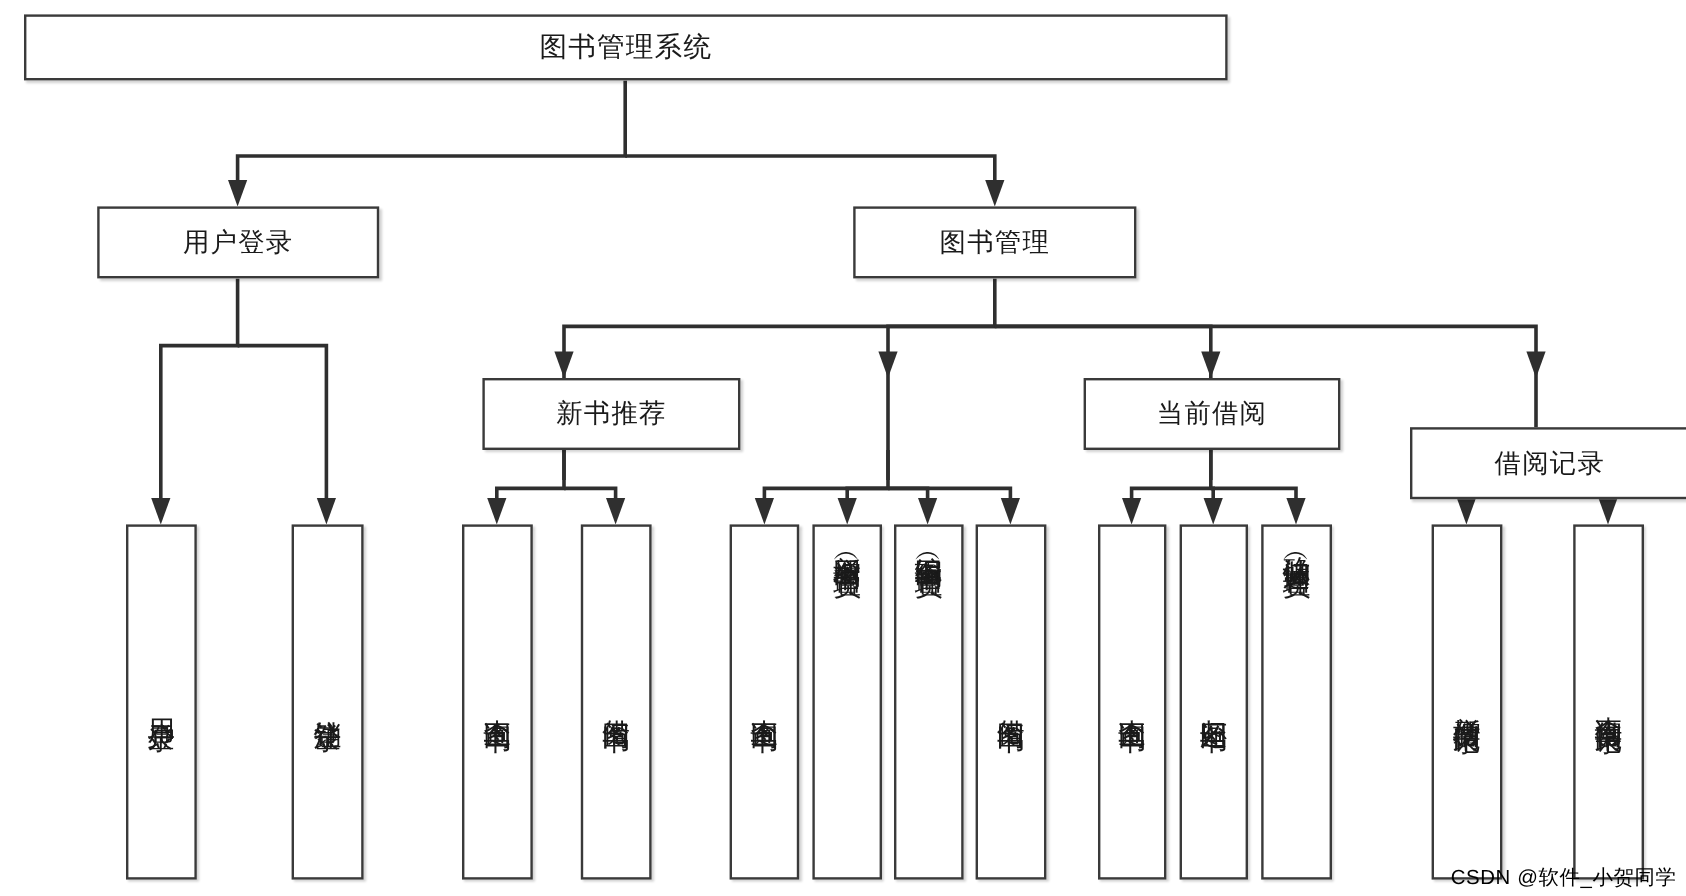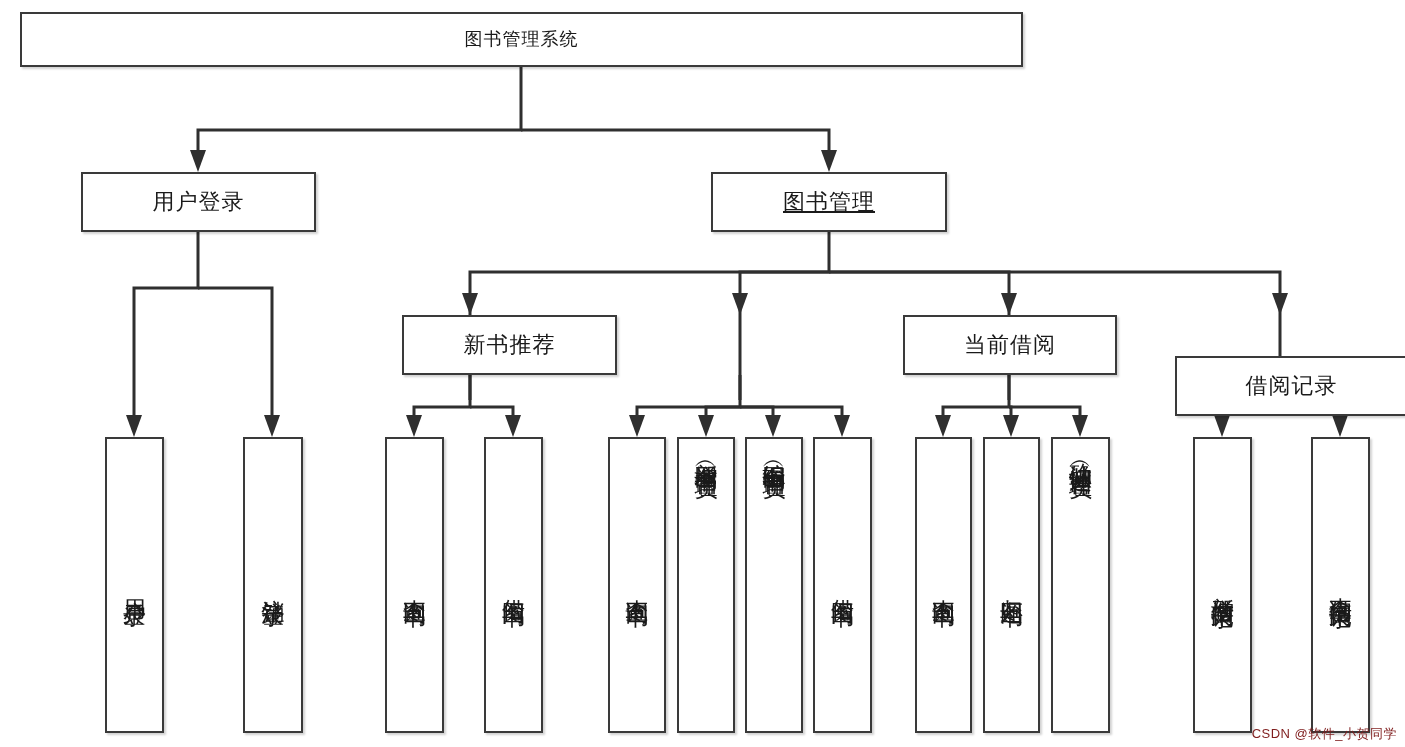--- a/index.html
+++ b/index.html
@@ -28,21 +28,21 @@
     justify-content: center;
     color: #1a1a1a;
   }
   .node-h {
     font-size: 22px;
     letter-spacing: 1px;
     line-height: 1.2;
     white-space: nowrap;
   }
   .node-root {
-    font-size: 18px;
+    font-size: 23px;
   }
   .node-v {
     writing-mode: vertical-rl;
     text-orientation: upright;
     font-size: 23px;
     line-height: 1.25;
     letter-spacing: 2px;
     align-items: center;
     justify-content: center;
     text-align: center;
@@ -64,22 +64,22 @@
     stroke-width: 3;
     fill: none;
   }
   .arrowhead {
     fill: #2f2f2f;
   }
   #watermark {
     position: absolute;
     right: 8px;
     bottom: 4px;
-    font-size: 13px;
-    color: #7f1d1d;
+    font-size: 17px;
+    color: #000000;
     white-space: nowrap;
     letter-spacing: 0.5px;
   }
 </style>
 </head>
 <body>
 
 <div id="canvas">
 
   <svg id="wires" viewBox="0 0 1405 747">
@@ -127,21 +127,21 @@
 
     <path class="wire" d="M 1280 375 L 1280 407 L 1222 407 L 1222 420"></path>
     <path class="wire" d="M 1280 407 L 1340 407 L 1340 420"></path>
     <polygon class="arrowhead" points="1222,437 1214,415 1230,415"></polygon>
     <polygon class="arrowhead" points="1340,437 1332,415 1348,415"></polygon>
   </svg>
 
   <div class="node node-h node-root" style="left:20px; top:12px; width:1003px; height:55px;">图书管理系统</div>
 
   <div class="node node-h" style="left:81px; top:172px; width:235px; height:60px;">用户登录</div>
-  <div class="node node-h" style="left:711px; top:172px; width:236px; height:60px;text-decoration:underline;">图书管理</div>
+  <div class="node node-h" style="left:711px; top:172px; width:236px; height:60px;">图书管理</div>
 
   <div class="node node-h" style="left:363px; top:315px; width:215px; height:60px;margin-left:39px;">新书推荐</div>
   <div class="node node-h" style="left:903px; top:315px; width:214px; height:60px;">当前借阅</div>
   <div class="node node-h" style="left:1175px; top:315px; width:233px; height:60px;margin-top:41px;">借阅记录</div>
 
   <div class="node node-v" style="left:105px; top:437px; width:59px; height:296px;">用户登录</div>
   <div class="node node-v" style="left:243px; top:437px; width:60px; height:296px;">注销登录</div>
 
   <div class="node node-v" style="left:385px; top:437px; width:59px; height:296px;">查询图书</div>
   <div class="node node-v" style="left:484px; top:437px; width:59px; height:296px;">借阅图书</div>

